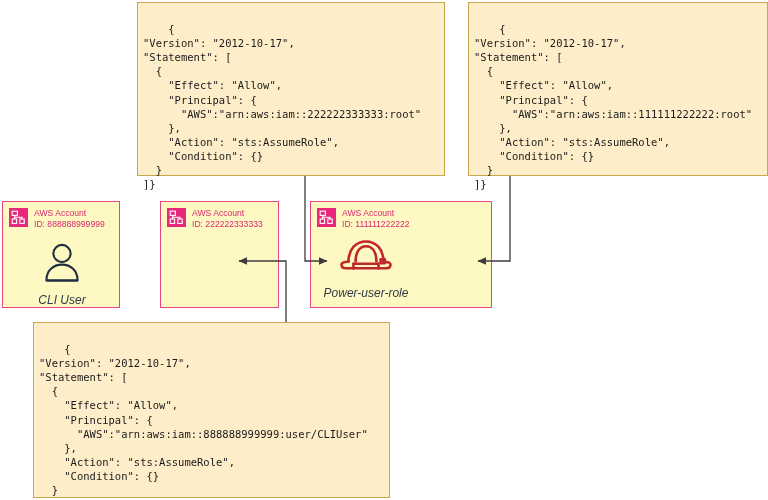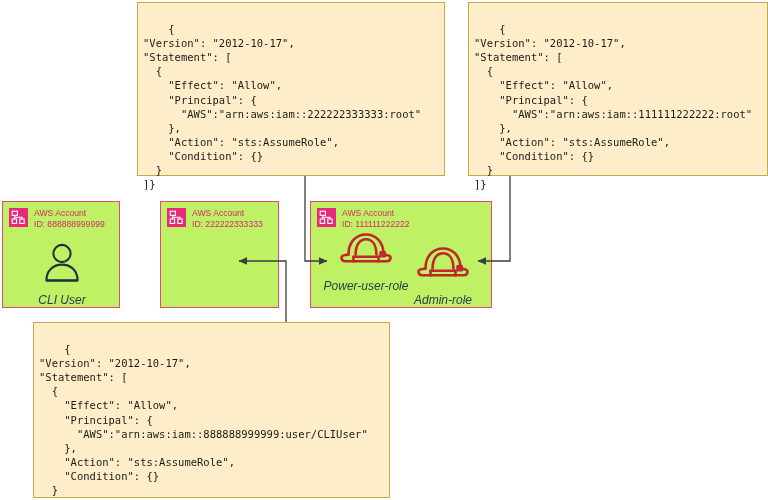--- a/index.html
+++ b/index.html
@@ -25,21 +25,21 @@
     white-space:pre;
     padding:5px 0 5px 5px;
     letter-spacing:0px;
     z-index:4;
   }
 
   
   .account{
     position:absolute;
     border:1.6px solid #e8457f;
-    background:#bef264;
+    background:#fef9c3;
     box-sizing:border-box;
     z-index:3;
   }
   .acct-head{
     position:absolute;
     left:6px;top:6px;
     display:flex;
     align-items:flex-start;
     gap:6px;
   }
@@ -188,57 +188,39 @@
           <rect x="3.2" y="11" width="4.4" height="4.4" fill="none" stroke="#ffffff" stroke-width="1.1"></rect>
           <rect x="10.8" y="11" width="4.4" height="4.4" fill="none" stroke="#ffffff" stroke-width="1.1"></rect>
           <path d="M5.8 7.4 L5.8 9.3 L13 9.3 L13 11" fill="none" stroke="#ffffff" stroke-width="1.1"></path>
           <path d="M5.4 9.3 L5.4 11" fill="none" stroke="#ffffff" stroke-width="1.1"></path>
         </svg>
       </span>
       <span class="acct-text">AWS Account
 ID: 111111222222</span>
     </div>
 
-    <div class="entity" style="left:12px;top:25px;">
+    <div class="entity" style="left:12px;top:32px;">
       <div class="glyph">
         <svg width="54" height="42" viewBox="0 0 54 42">
           <g fill="none" stroke="#c0262b" stroke-width="2.6" stroke-linejoin="round" stroke-linecap="round">
             <path d="M9.5 27.5 C9.5 14.8 17.4 7.5 27 7.5 C36.6 7.5 44.5 14.8 44.5 27.5"></path>
             <path d="M16.6 27.5 C16.6 18.2 20.4 12.2 27 12.2 C33.6 12.2 37.4 18.2 37.4 27.5"></path>
             <path d="M9.5 27.5 L5.2 28.2 C2.9 28.6 2.2 30.2 2.6 31.7 C3.0 33.3 4.4 34.3 6.3 34.3 L14.5 34.3"></path>
             <path d="M44.5 27.5 L48.8 28.2 C51.1 28.6 51.8 30.2 51.4 31.7 C51.0 33.3 49.6 34.3 47.7 34.3 L39.5 34.3"></path>
             <path d="M14.5 34.3 L39.5 34.3"></path>
             <path d="M14.5 29.8 L39.5 29.8"></path>
             <path d="M14.5 29.8 L14.5 34.3"></path>
             <path d="M39.5 29.8 L39.5 34.3"></path>
             <path d="M41.6 25.4 L45.8 25.4 L45.8 29.3 L41.6 29.3 Z"></path>
           </g>
         </svg>
       </div>
       <div class="lbl">Power-user-role</div>
     </div>
 
-    <div class="entity" style="left:89px;top:39px;">
-      <div class="glyph">
-        <svg width="54" height="42" viewBox="0 0 54 42">
-          <g fill="none" stroke="#c0262b" stroke-width="2.6" stroke-linejoin="round" stroke-linecap="round">
-            <path d="M9.5 27.5 C9.5 14.8 17.4 7.5 27 7.5 C36.6 7.5 44.5 14.8 44.5 27.5"></path>
-            <path d="M16.6 27.5 C16.6 18.2 20.4 12.2 27 12.2 C33.6 12.2 37.4 18.2 37.4 27.5"></path>
-            <path d="M9.5 27.5 L5.2 28.2 C2.9 28.6 2.2 30.2 2.6 31.7 C3.0 33.3 4.4 34.3 6.3 34.3 L14.5 34.3"></path>
-            <path d="M44.5 27.5 L48.8 28.2 C51.1 28.6 51.8 30.2 51.4 31.7 C51.0 33.3 49.6 34.3 47.7 34.3 L39.5 34.3"></path>
-            <path d="M14.5 34.3 L39.5 34.3"></path>
-            <path d="M14.5 29.8 L39.5 29.8"></path>
-            <path d="M14.5 29.8 L14.5 34.3"></path>
-            <path d="M39.5 29.8 L39.5 34.3"></path>
-            <path d="M41.6 25.4 L45.8 25.4 L45.8 29.3 L41.6 29.3 Z"></path>
-          </g>
-        </svg>
-      </div>
-      <div class="lbl">Admin-role</div>
-    </div>
   </div>
 
   <svg class="conn">
     <defs>
       <marker id="ah" markerWidth="9" markerHeight="9" refX="8" refY="4.5" orient="auto" markerUnits="userSpaceOnUse">
         <path d="M0,0.7 L8.4,4.5 L0,8.3 Z" fill="#3c3c3c"></path>
       </marker>
     </defs>
 
     <path d="M305,176 L305,261 L327,261" fill="none" stroke="#3c3c3c" stroke-width="1.3" marker-end="url(#ah)"></path>

